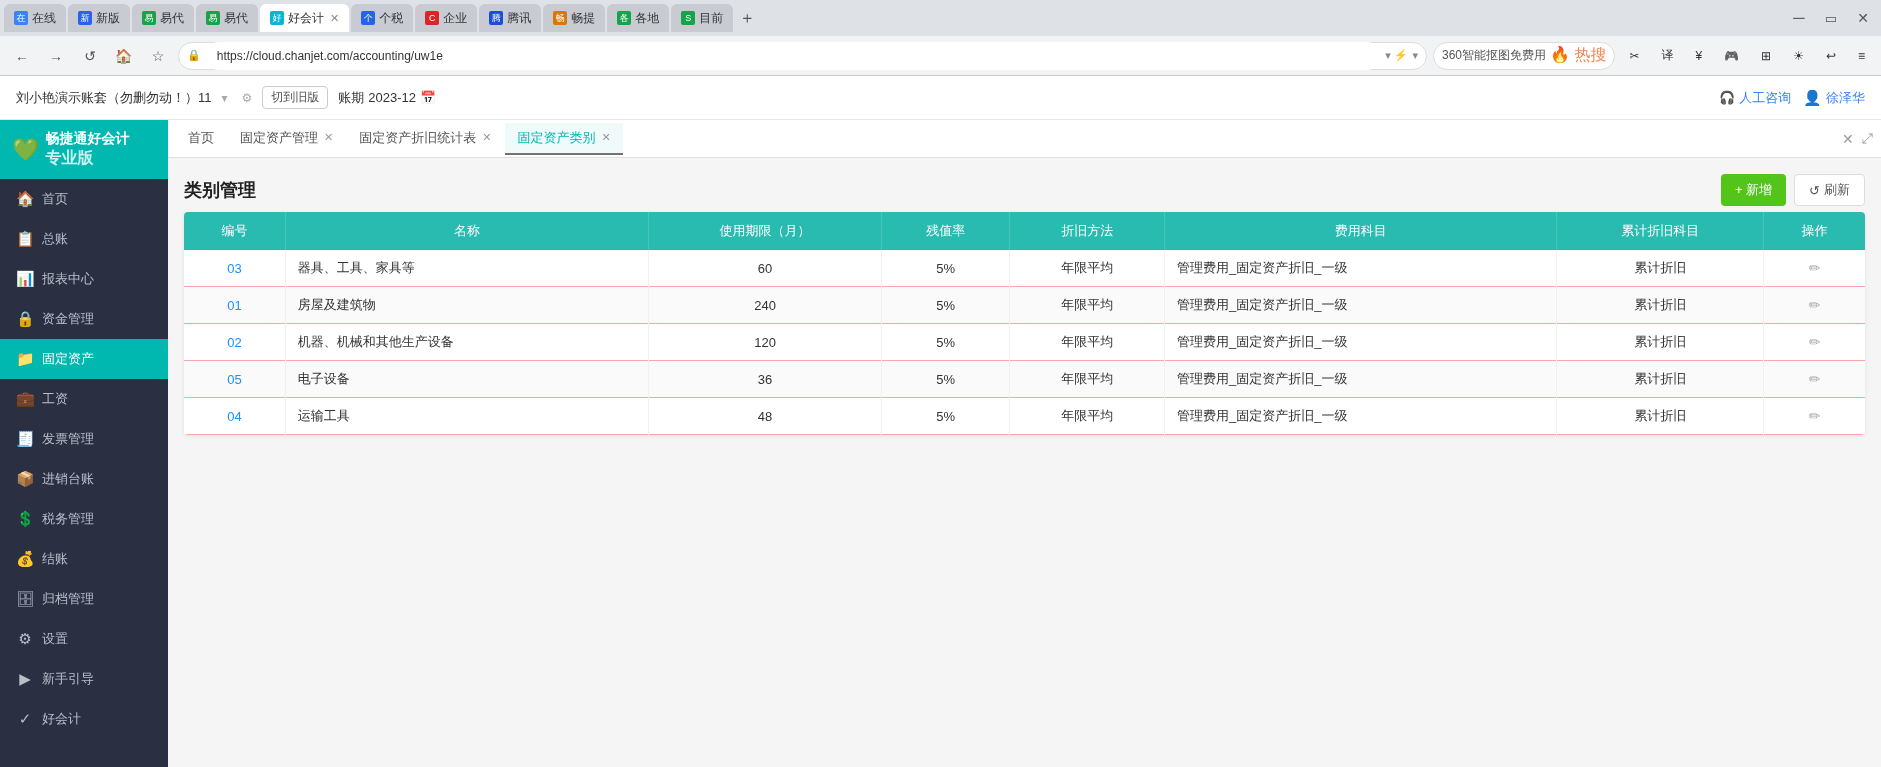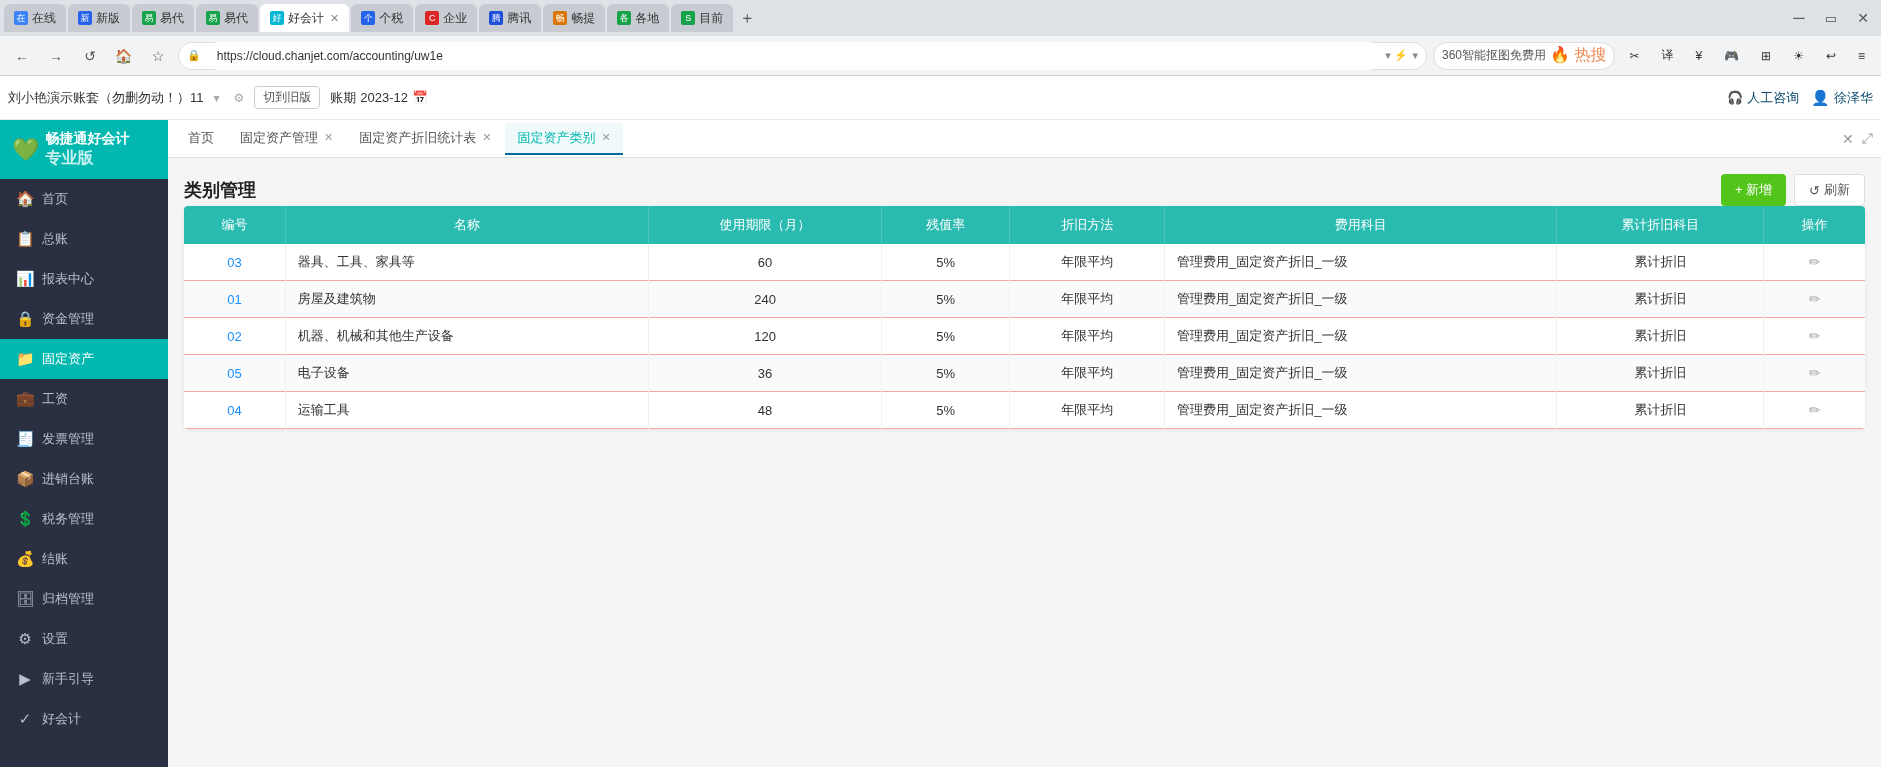--- a/index.html
+++ b/index.html
@@ -100,21 +100,21 @@
     .app-wrapper {
       display: flex;
       flex-direction: column;
       height: calc(100vh - 76px);
     }
     .app-header {
       background: #fff;
       height: 44px;
       display: flex;
       align-items: center;
-      padding: 0 8px;
+      padding: 0 16px;
       border-bottom: 1px solid #e8e8e8;
       gap: 12px;
     }
     .app-header-left {
       display: flex;
       align-items: center;
       gap: 10px;
       flex: 1;
     }
     .company-name {
@@ -134,21 +134,21 @@
       padding: 2px 8px;
       font-size: 12px;
       cursor: pointer;
       color: #555;
     }
     .app-header-right {
       display: flex;
       align-items: center;
       gap: 12px;
       font-size: 13px;
-      color: #0c4a6e;
+      color: #3b82f6;
     }
 
     .main-layout {
       display: flex;
       flex: 1;
       overflow: hidden;
     }
 
     
     .sidebar {
@@ -218,40 +218,40 @@
       padding: 6px 12px;
       font-size: 13px;
       cursor: pointer;
       color: #555;
       gap: 4px;
       border-bottom: 2px solid transparent;
       white-space: nowrap;
     }
     .app-tab.active {
       color: #00b8b0;
-      border-bottom: 2px solid #0369a1;
+      border-bottom: 2px solid #737373;
       background: #f0fafa;
     }
     .app-tab .close-icon {
       font-size: 11px;
       color: #999;
       margin-left: 2px;
     }
 
     
     .main-content {
       flex: 1;
       padding: 16px;
       overflow: auto;
     }
     .page-title-row {
       display: flex;
       align-items: center;
       justify-content: space-between;
-      margin-bottom: 0;
+      margin-bottom: 6px;
     }
     .page-title {
       font-size: 18px;
       font-weight: bold;
       color: #222;
     }
     .action-btns {
       display: flex;
       gap: 8px;
     }

